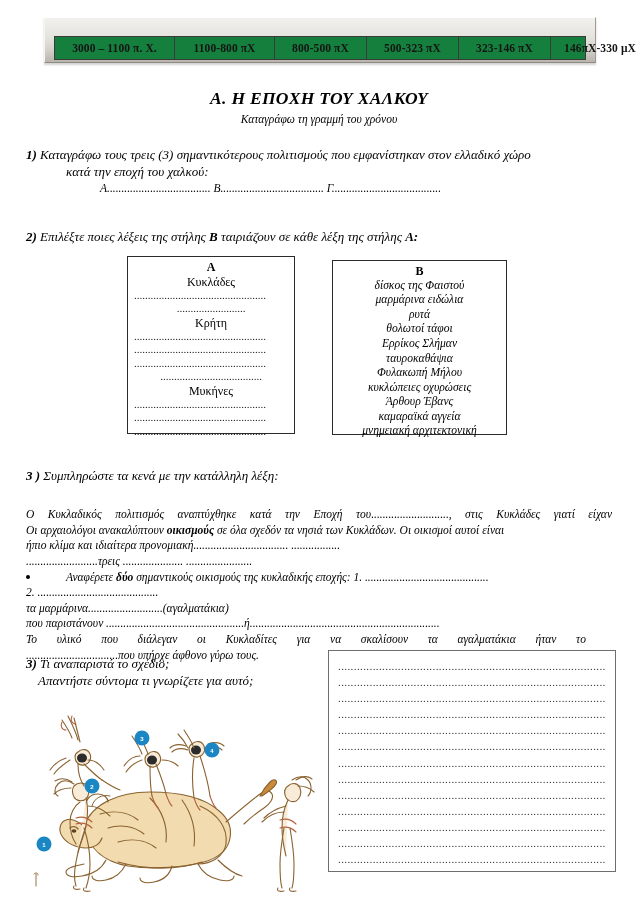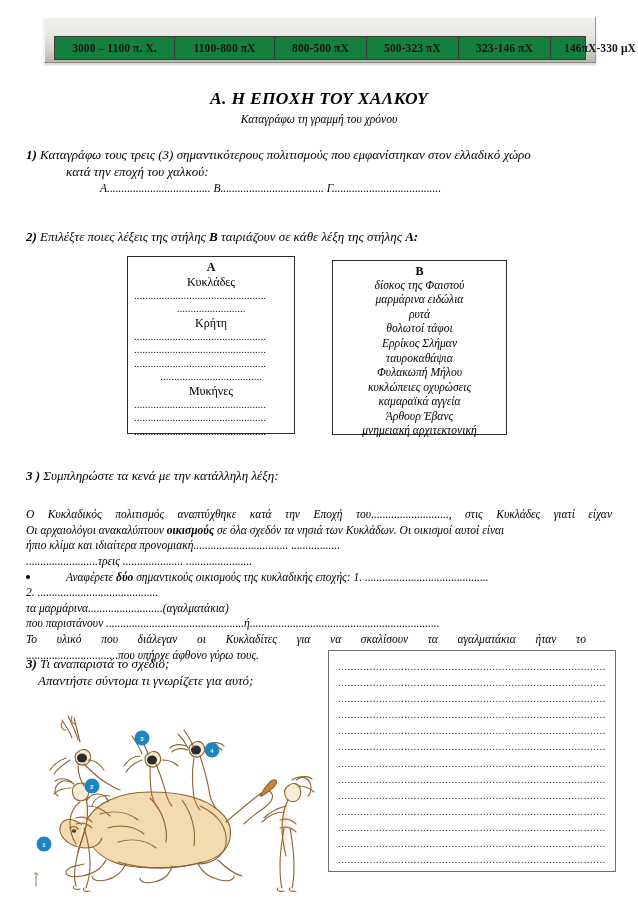--- a/index.html
+++ b/index.html
@@ -235,22 +235,22 @@
 <div class="box" id="box-b">
   <div class="box-hdr">Β</div>
   <div class="b-item">δίσκος της Φαιστού</div>
   <div class="b-item">μαρμάρινα ειδώλια</div>
   <div class="b-item">ρυτά</div>
   <div class="b-item">θολωτοί τάφοι</div>
   <div class="b-item">Ερρίκος Σλήμαν</div>
   <div class="b-item">ταυροκαθάψια</div>
   <div class="b-item">Φυλακωπή Μήλου</div>
   <div class="b-item">κυκλώπειες οχυρώσεις</div>
+  <div class="b-item">Άρθουρ Έβανς</div>
   <div class="b-item">καμαραϊκά αγγεία</div>
-  <div class="b-item">Άρθουρ Έβανς</div>
   <div class="b-item">μνημειακή αρχιτεκτονική</div>
 </div>
 
 <div class="q" id="q3">
   <span class="b">3 )</span>
   <span>Συμπληρώστε τα κενά με την κατάλληλη λέξη:</span>
 </div>
 
 <div id="q3-body">
   <div style="height:13px"></div>

